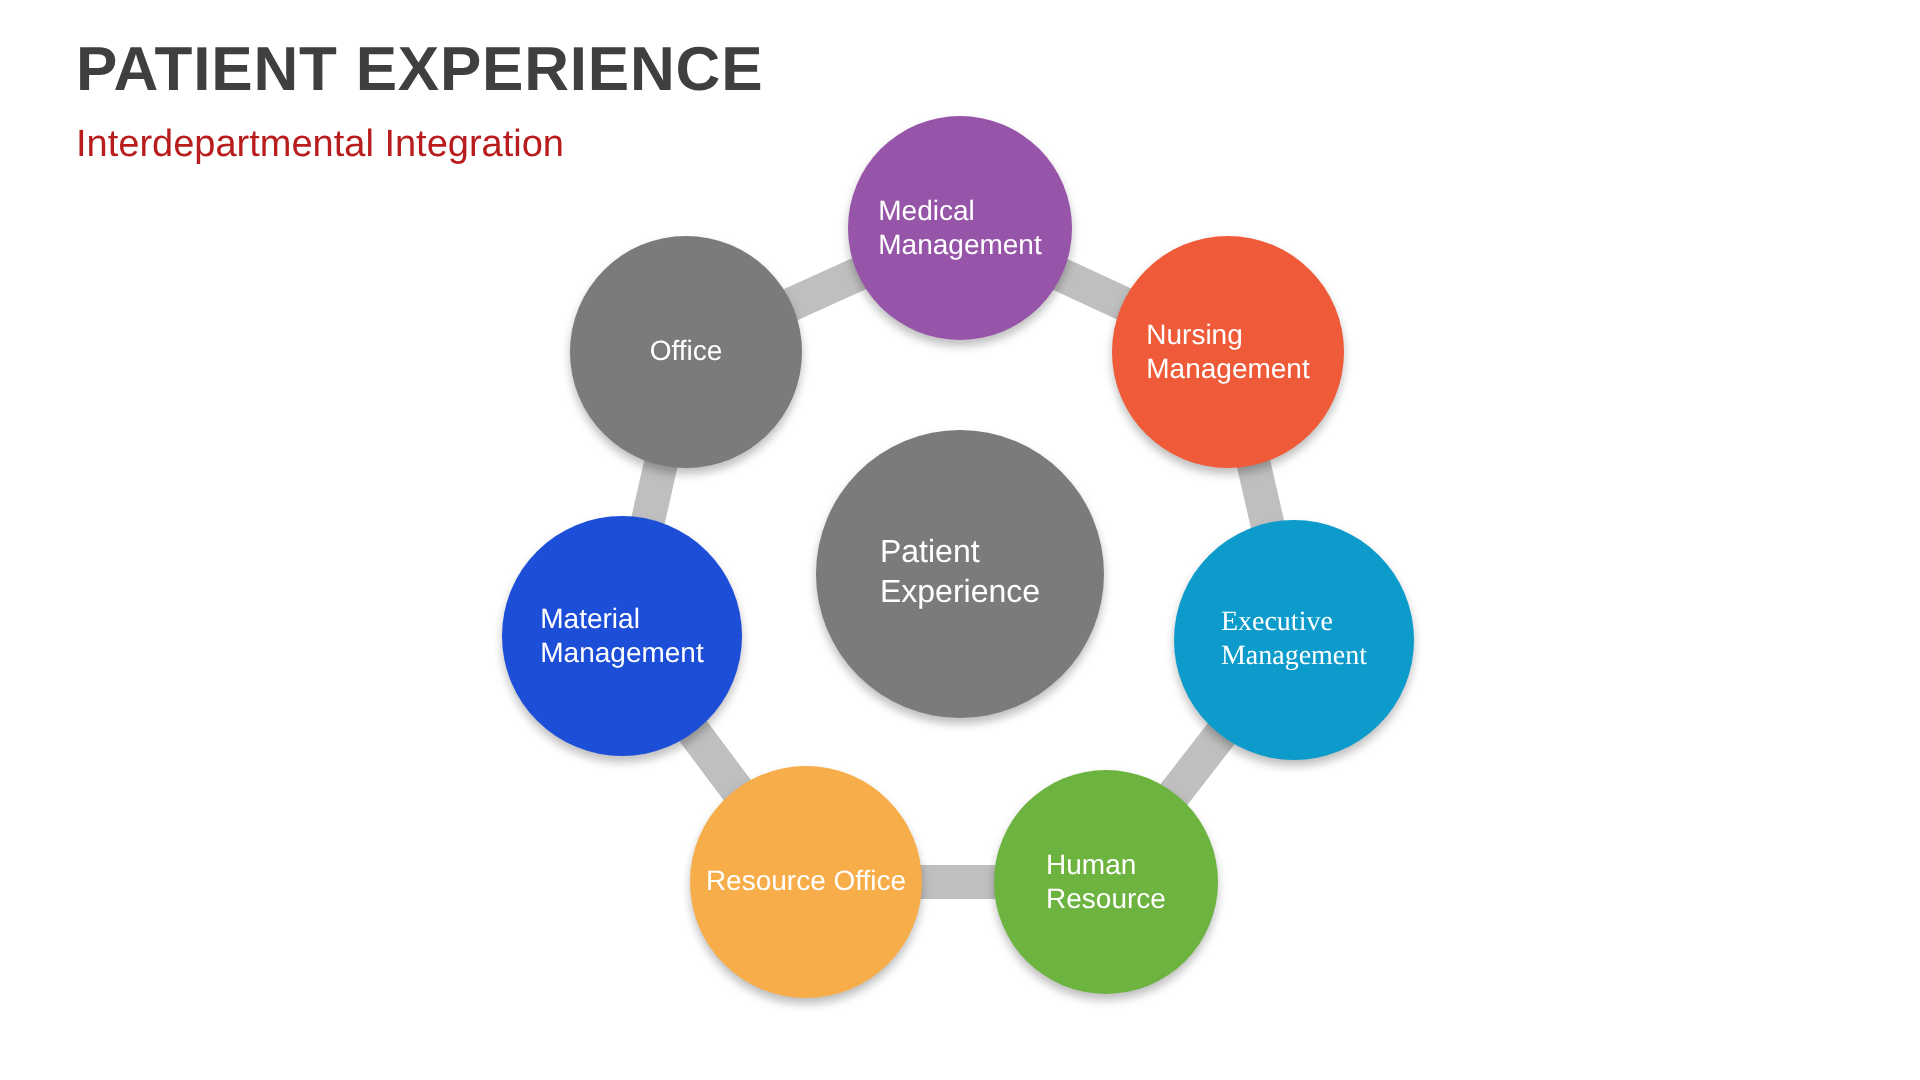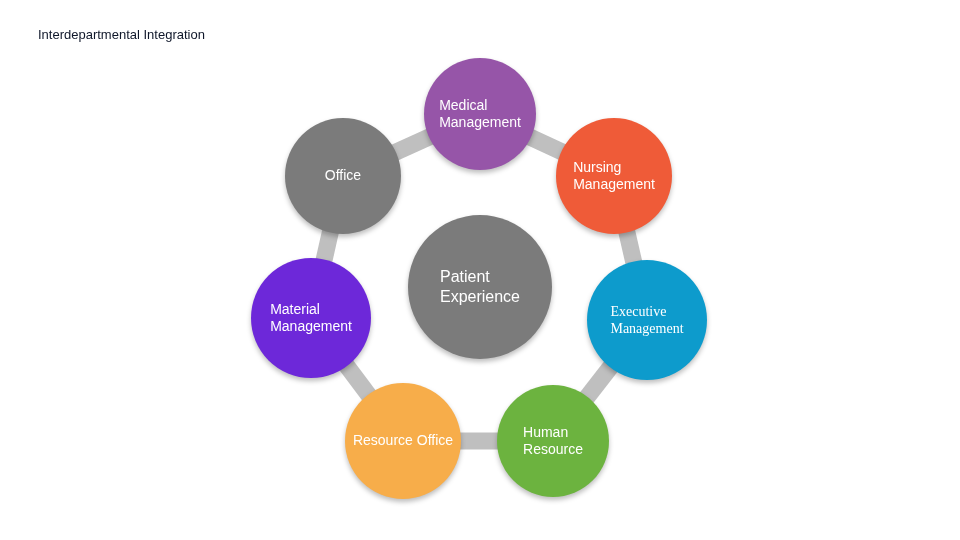--- a/index.html
+++ b/index.html
@@ -31,23 +31,23 @@
   #title {
     font-size: 31px;
     font-weight: bold;
     letter-spacing: 0.4px;
     color: #3f3f3f;
     line-height: 1.12;
     white-space: nowrap;
   }
   #subtitle {
     margin-top: 9px;
-    font-size: 13px;
+    font-size: 19px;
     font-weight: normal;
-    color: #0f172a;
+    color: #b91c1c;
     line-height: 1.2;
     white-space: nowrap;
   }
 
   
   #diagram {
     position: absolute;
     left: 0;
     top: 0;
     width: 960px;
@@ -84,20 +84,21 @@
     font-size: 14px;
     font-weight: normal;
   }
 </style>
 </head>
 <body>
 
 <div id="slide">
 
   <div id="heading">
+    <div id="title">PATIENT EXPERIENCE</div>
     <div id="subtitle">Interdepartmental Integration</div>
   </div>
 
   <div id="diagram">
     <svg id="ribbons" viewBox="0 0 960 540">
         <line x1="343" y1="176" x2="480" y2="114" stroke="#bfbfbf" stroke-width="17" stroke-linecap="butt"></line>
         <line x1="480" y1="114" x2="614" y2="176" stroke="#bfbfbf" stroke-width="17" stroke-linecap="butt"></line>
         <line x1="614" y1="176" x2="647" y2="320" stroke="#bfbfbf" stroke-width="17" stroke-linecap="butt"></line>
         <line x1="647" y1="320" x2="553" y2="441" stroke="#bfbfbf" stroke-width="17" stroke-linecap="butt"></line>
         <line x1="553" y1="441" x2="403" y2="441" stroke="#bfbfbf" stroke-width="17" stroke-linecap="butt"></line>
@@ -116,21 +117,21 @@
         </div>
         <div class="node petal" style="left: 587px; top: 260px; width: 120px; height: 120px; background: rgb(13, 155, 204); font-family: Liberation Serif, serif;">
           <span class="node-label">Executive<br>Management</span>
         </div>
         <div class="node petal" style="left: 497px; top: 385px; width: 112px; height: 112px; background: rgb(108, 179, 63);">
           <span class="node-label">Human<br>Resource</span>
         </div>
         <div class="node petal" style="left: 345px; top: 383px; width: 116px; height: 116px; background: rgb(247, 173, 74);">
           <span class="node-label">Resource Office</span>
         </div>
-        <div class="node petal" style="left: 251px; top: 258px; width: 120px; height: 120px; background: #6d28d9;">
+        <div class="node petal" style="left: 251px; top: 258px; width: 120px; height: 120px; background: #1d4ed8;">
           <span class="node-label">Material<br>Management</span>
         </div>
         <div class="node petal" style="left: 285px; top: 118px; width: 116px; height: 116px; background: rgb(123, 123, 123);">
           <span class="node-label">Office</span>
         </div>
       </div>
   </div>
 
 </div>
 

